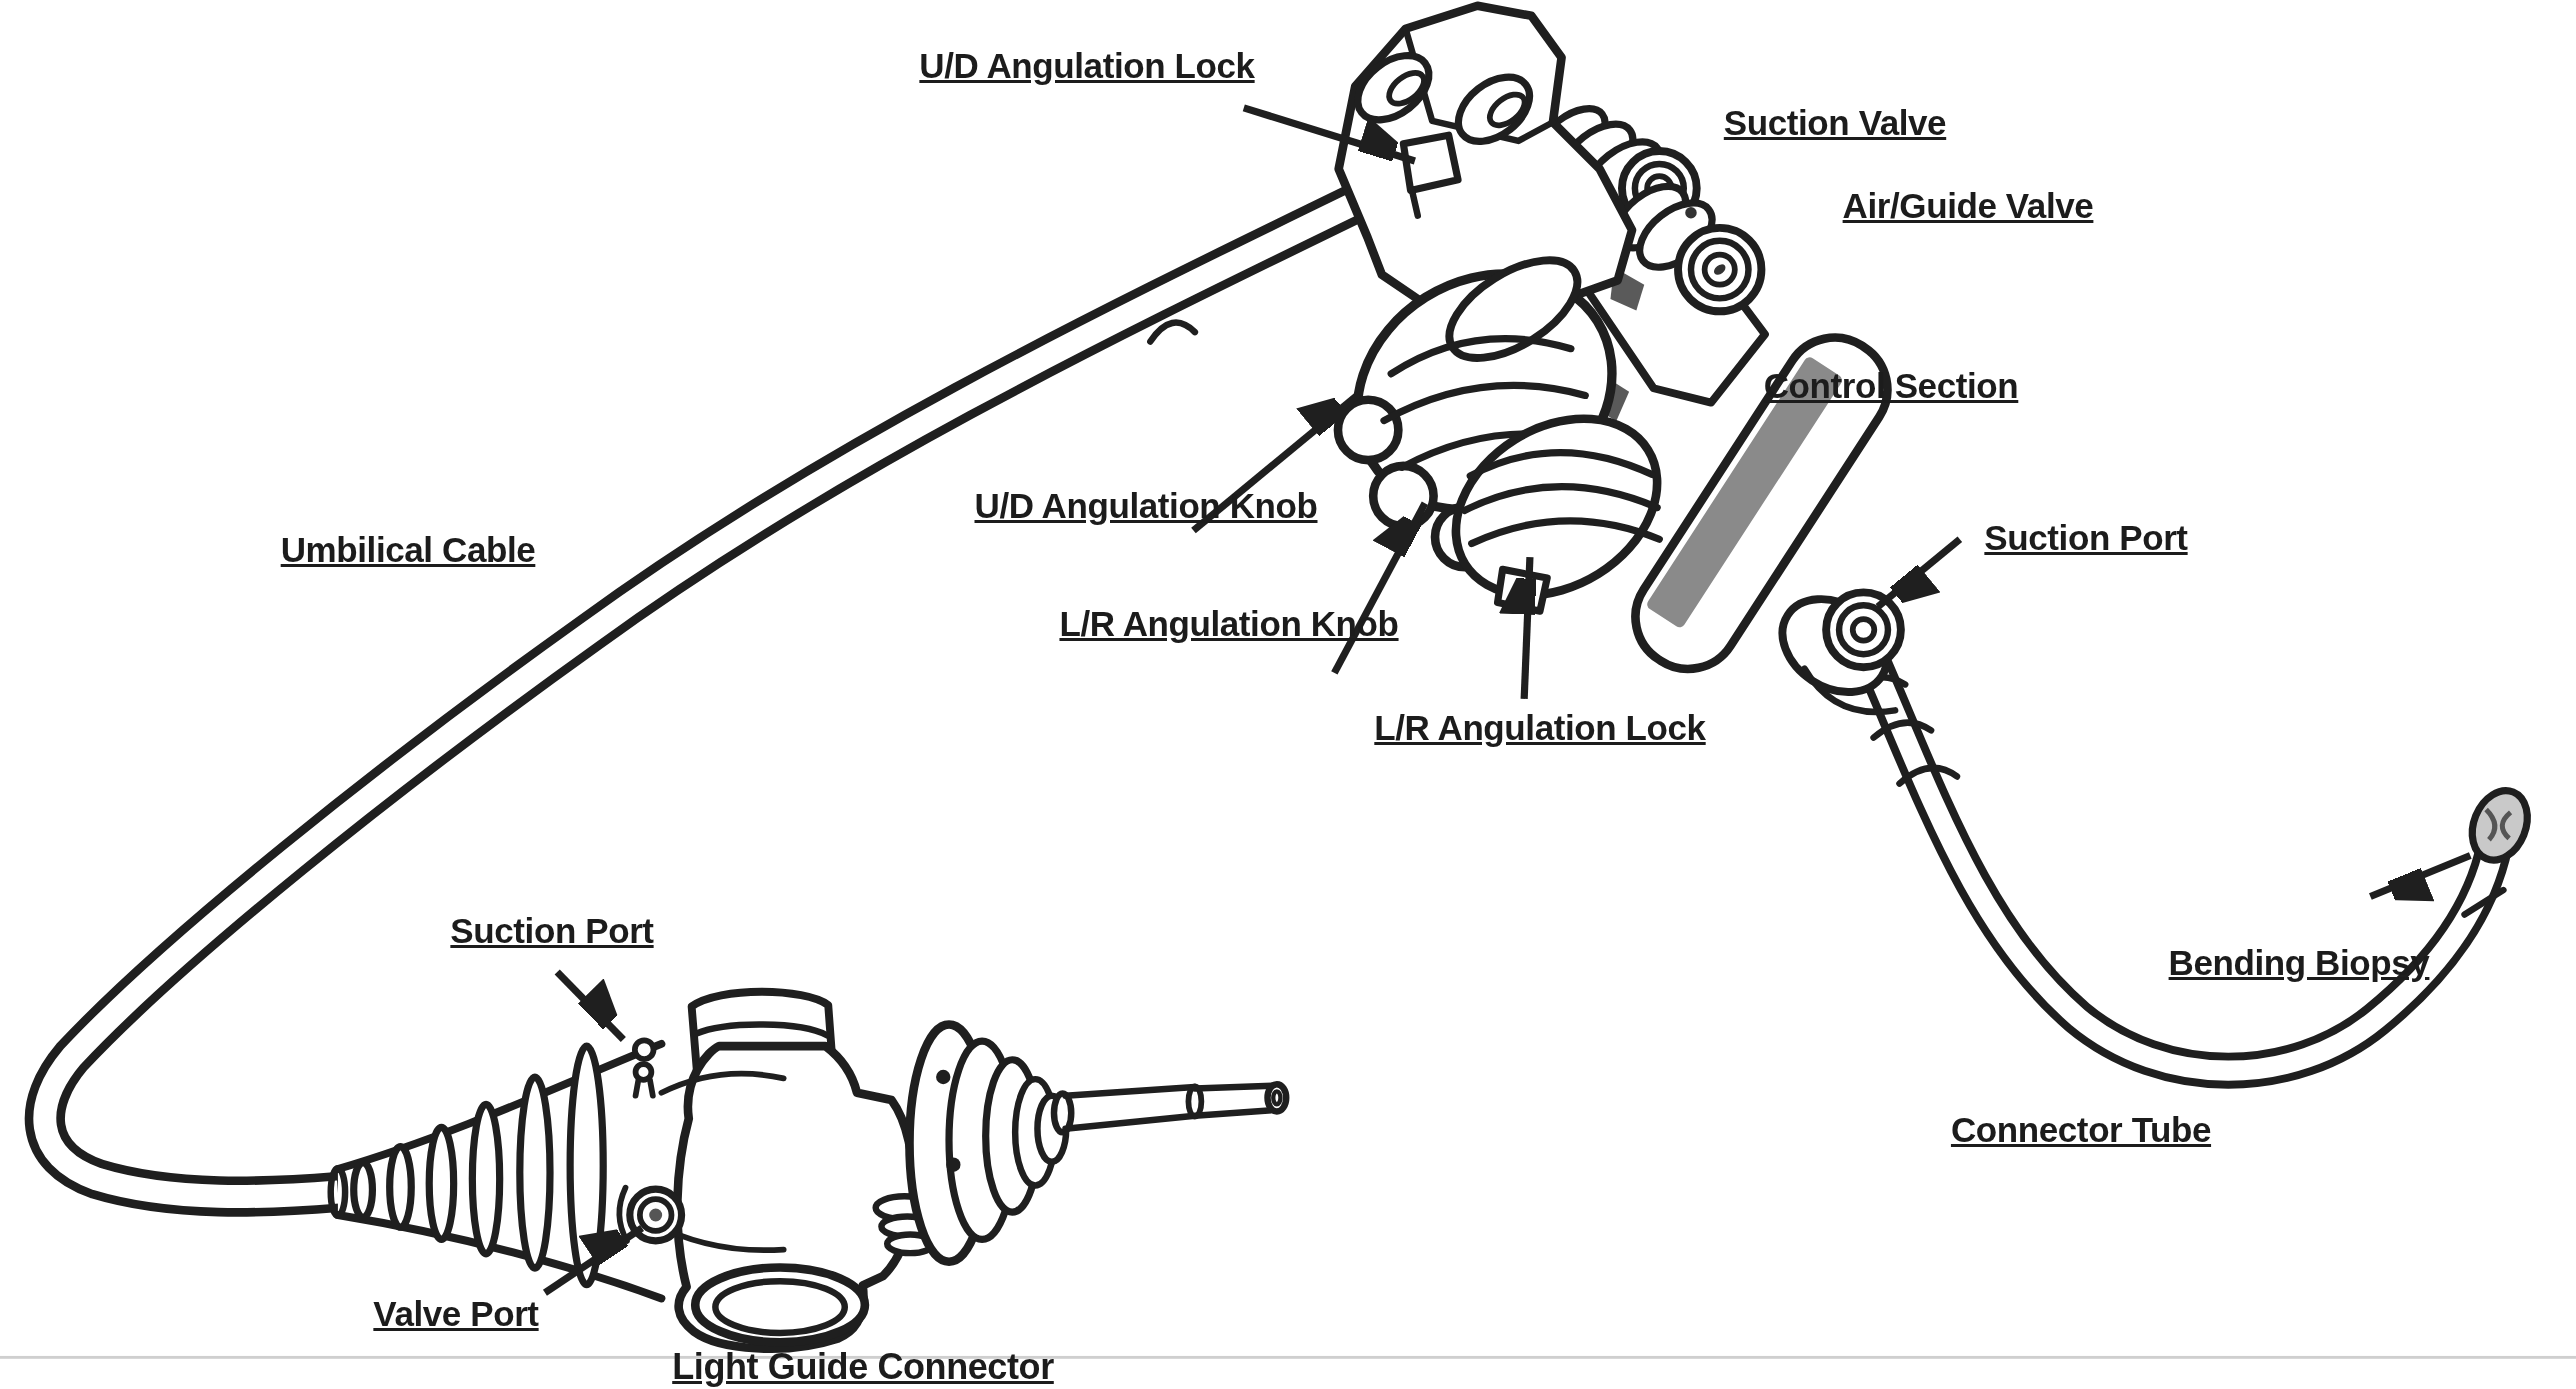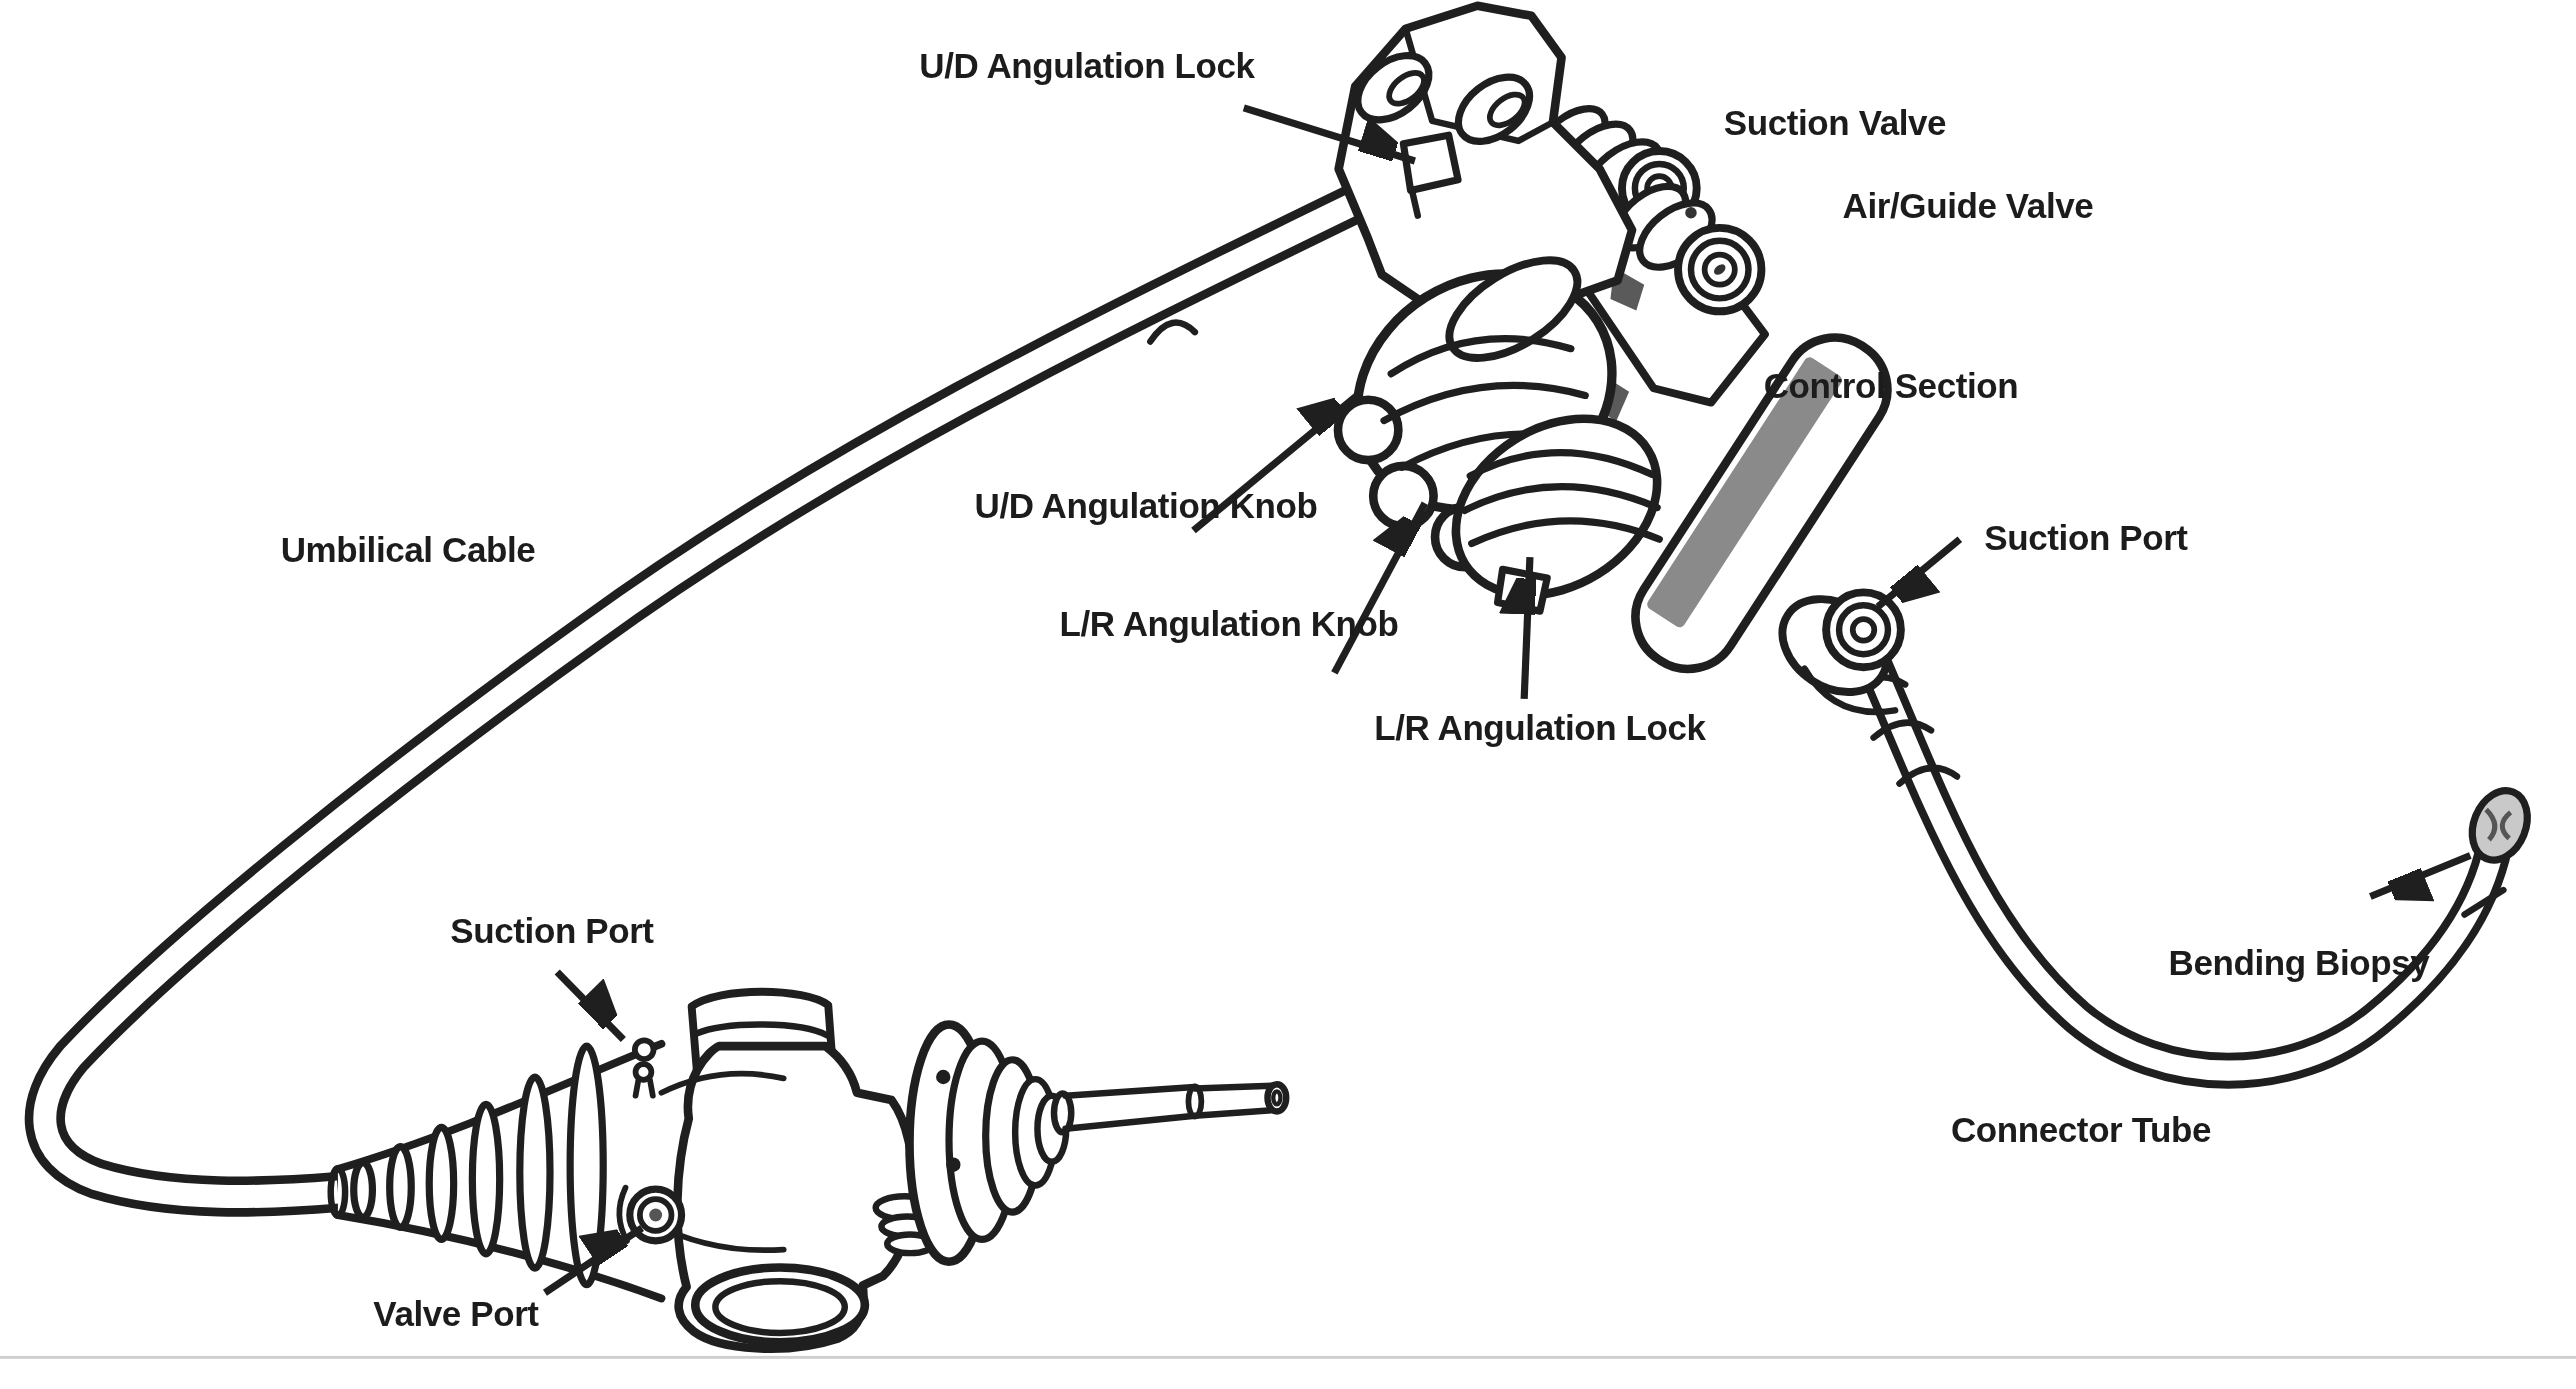--- a/index.html
+++ b/index.html
@@ -1,20 +1,20 @@
 <!DOCTYPE html>
 <html style="font-size:11.5px"><head>
 <meta charset="utf-8">
 <style>
   html,body{margin:0;padding:0;background:#ffffff;}
   .stage{position:relative;width:2576px;height:1389px;background:#ffffff;overflow:hidden;
          font-family:"Liberation Sans",sans-serif;}
   .stage svg{position:absolute;left:0;top:0;}
   .lbl{position:absolute;transform:translate(-50%,-50%);white-space:nowrap;
-       font:700 35px "Liberation Sans",sans-serif;color:#1c1c1c;letter-spacing:-0.4px;}
+       font:700 35px "Liberation Sans",sans-serif;color:#1c1c1c;letter-spacing:-0.4px;text-decoration:underline;}
   .lbl.big{font-size:36px;}
   
   .ink{stroke:#1f1f1f;fill:none;stroke-linecap:round;stroke-linejoin:round;}
   .o{fill:#ffffff;}
   .arrow{stroke:#1f1f1f;stroke-width:10;fill:none;}
 </style>
 </head>
 <body>
 
 <div class="stage">
@@ -209,16 +209,17 @@
   <div class="lbl" style="left:1835px;top:123px">Suction Valve</div>
   <div class="lbl" style="left:1968px;top:206px">Air/Guide Valve</div>
   <div class="lbl" style="left:1891px;top:386px">Control Section</div>
   <div class="lbl" style="left:1146px;top:506px">U/D Angulation Knob</div>
   <div class="lbl" style="left:1229px;top:624px">L/R Angulation Knob</div>
   <div class="lbl" style="left:1540px;top:728px">L/R Angulation Lock</div>
   <div class="lbl" style="left:2086px;top:538px">Suction Port</div>
   <div class="lbl" style="left:408px;top:550px">Umbilical Cable</div>
   <div class="lbl" style="left:552px;top:931px">Suction Port</div>
   <div class="lbl" style="left:456px;top:1314px">Valve Port</div>
+  <div class="lbl big" style="left:863px;top:1367px">Light Guide Connector</div>
   <div class="lbl" style="left:2081px;top:1130px">Connector Tube</div>
   <div class="lbl" style="left:2299px;top:963px">Bending Biopsy</div>
 </div>
 
 
 </body></html>

